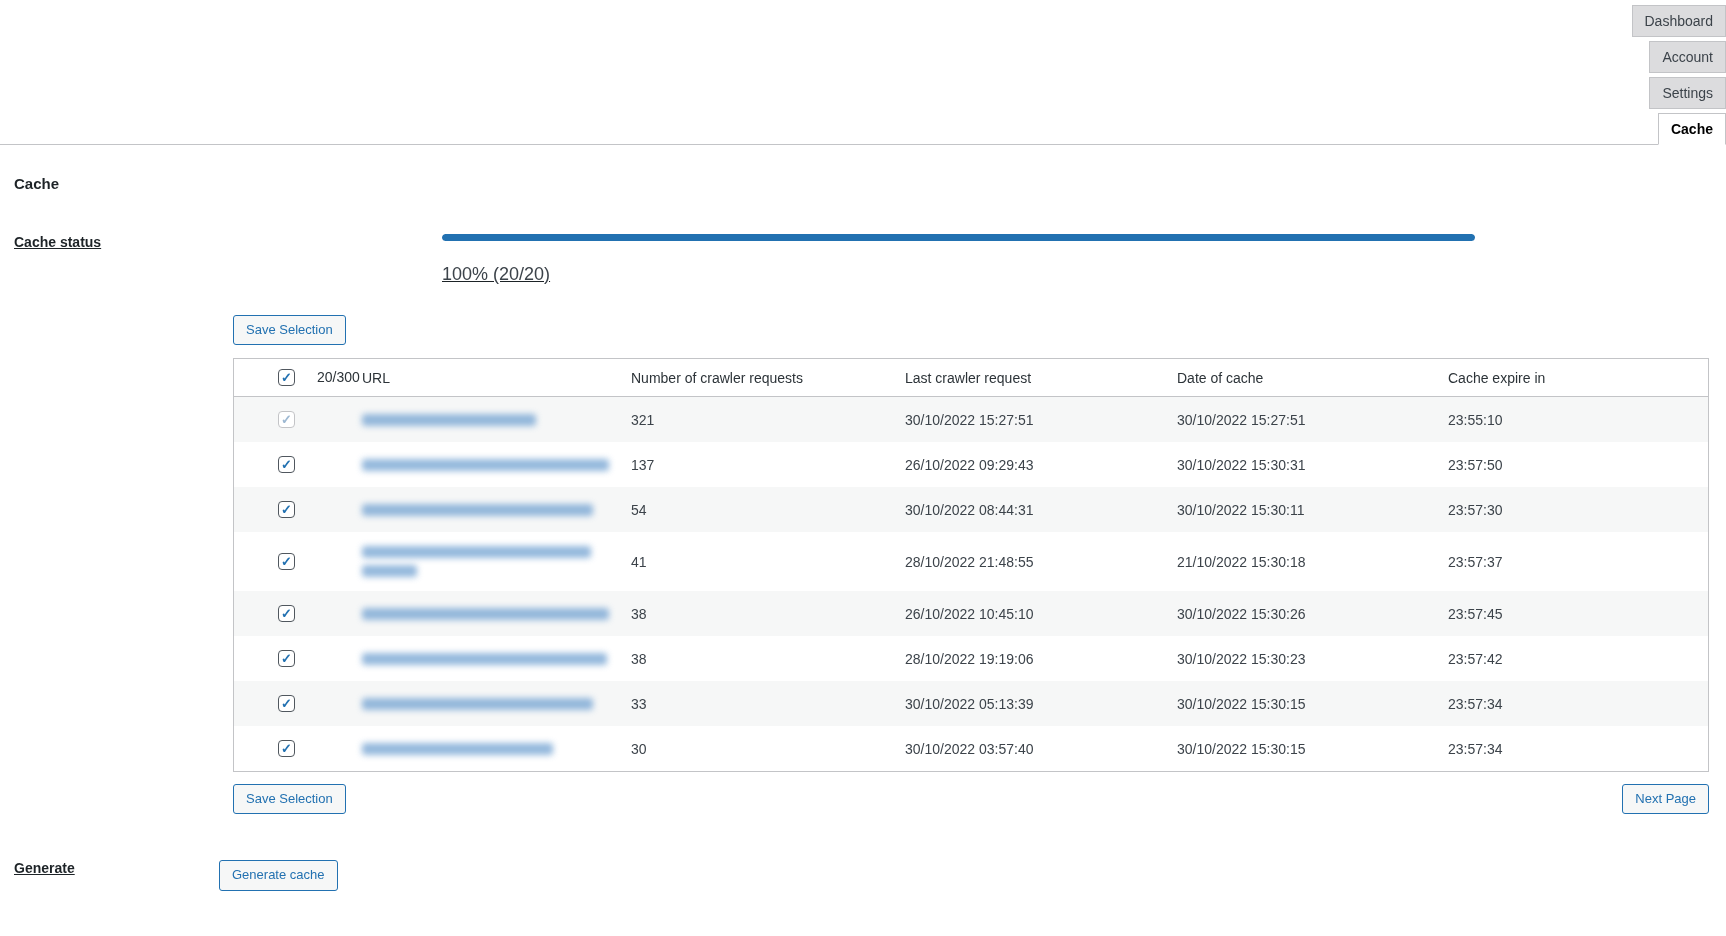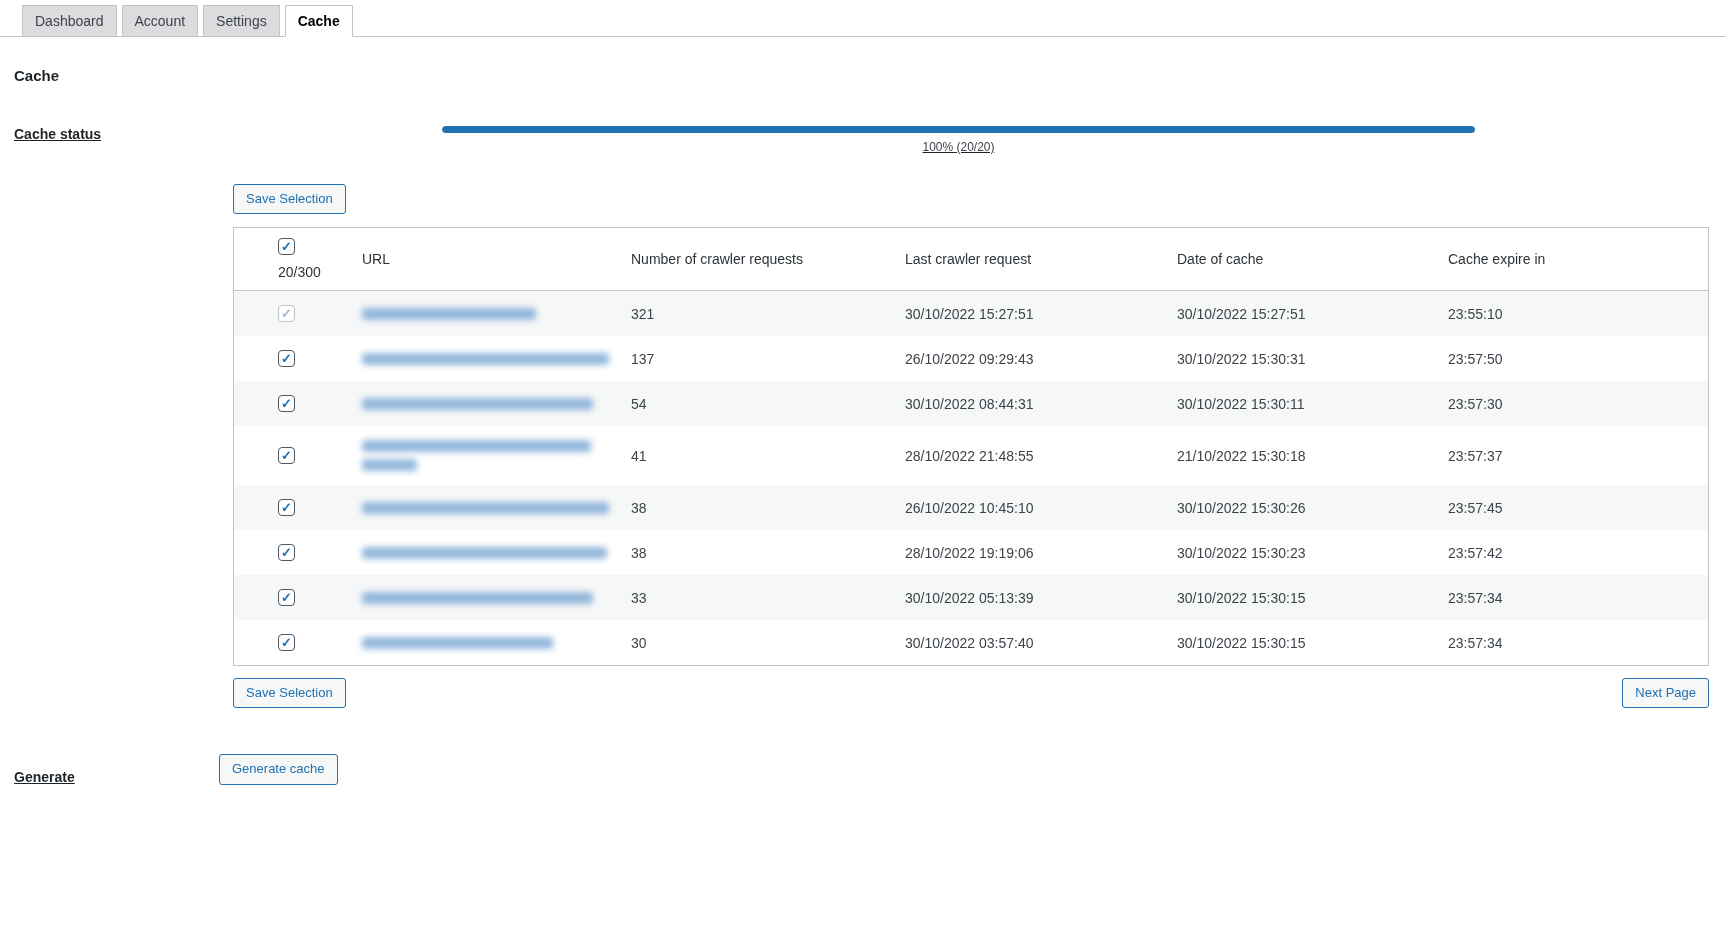--- a/index.html
+++ b/index.html
@@ -13,20 +13,21 @@
   }
 
   
   .tabbar {
     padding: 5px 0 0 22px;
     border-bottom: 1px solid #c3c4c7;
     display: flex;
     gap: 5px;
     align-items: flex-end;
     background: #fff;
+    flex-direction: column;
   }
   .tab {
     padding: 7px 12px;
     background: #dcdcde;
     border: 1px solid #c3c4c7;
     margin-bottom: -1px;
     font-size: 14px;
     color: #3c434a;
     cursor: pointer;
     white-space: nowrap;
@@ -68,23 +69,23 @@
     overflow: hidden;
   }
   .progress-fill {
     height: 100%;
     background: #2271b1;
     border-radius: 4px;
   }
   .progress-text {
     margin-left: 223px;
     width: 1033px;
-    text-align: center;
-    margin-top: 7px;
-    font-size: 12px;
+    text-align: left;
+    margin-top: 23px;
+    font-size: 18px;
     color: #3c434a;
   }
 
   
   .btn {
     display: inline-block;
     padding: 5px 12px;
     font-family: "Liberation Sans", sans-serif;
     font-size: 13px;
     line-height: 1.4;
@@ -121,21 +122,21 @@
   thead th {
     text-align: left;
     font-weight: 400;
     font-size: 14px;
     color: #2c3338;
     padding: 10px 10px 10px 0;
     vertical-align: middle;
     border-bottom: 1px solid #c3c4c7;
   }
   thead th.col-first { padding-left: 44px; }
-  .select-all-wrap { display: flex; flex-direction: column; gap: 9px; }
+  .select-all-wrap { display: flex; flex-direction: row; gap: 22px; }
   .select-count { font-size: 14px; color: #2c3338; }
 
   tbody tr:nth-child(odd) { background: #f6f7f7; }
   tbody tr:nth-child(even) { background: #ffffff; }
   tbody td {
     padding: 14px 10px 14px 0;
     vertical-align: middle;
   }
   tbody td.col-first { padding-left: 44px; }
 
@@ -176,21 +177,21 @@
   
   .table-footer {
     margin: 12px 0 0 233px;
     width: 1476px;
     display: flex;
     justify-content: space-between;
     align-items: center;
   }
 
   
-  .generate-row { margin-top: 46px; align-items: flex-end; }
+  .generate-row { margin-top: 46px; align-items: flex-start; }
 </style>
 </head>
 <body>
 
 <div class="tabbar">
   <div class="tab">Dashboard</div>
   <div class="tab">Account</div>
   <div class="tab">Settings</div>
   <div class="tab active">Cache</div>
 </div>

